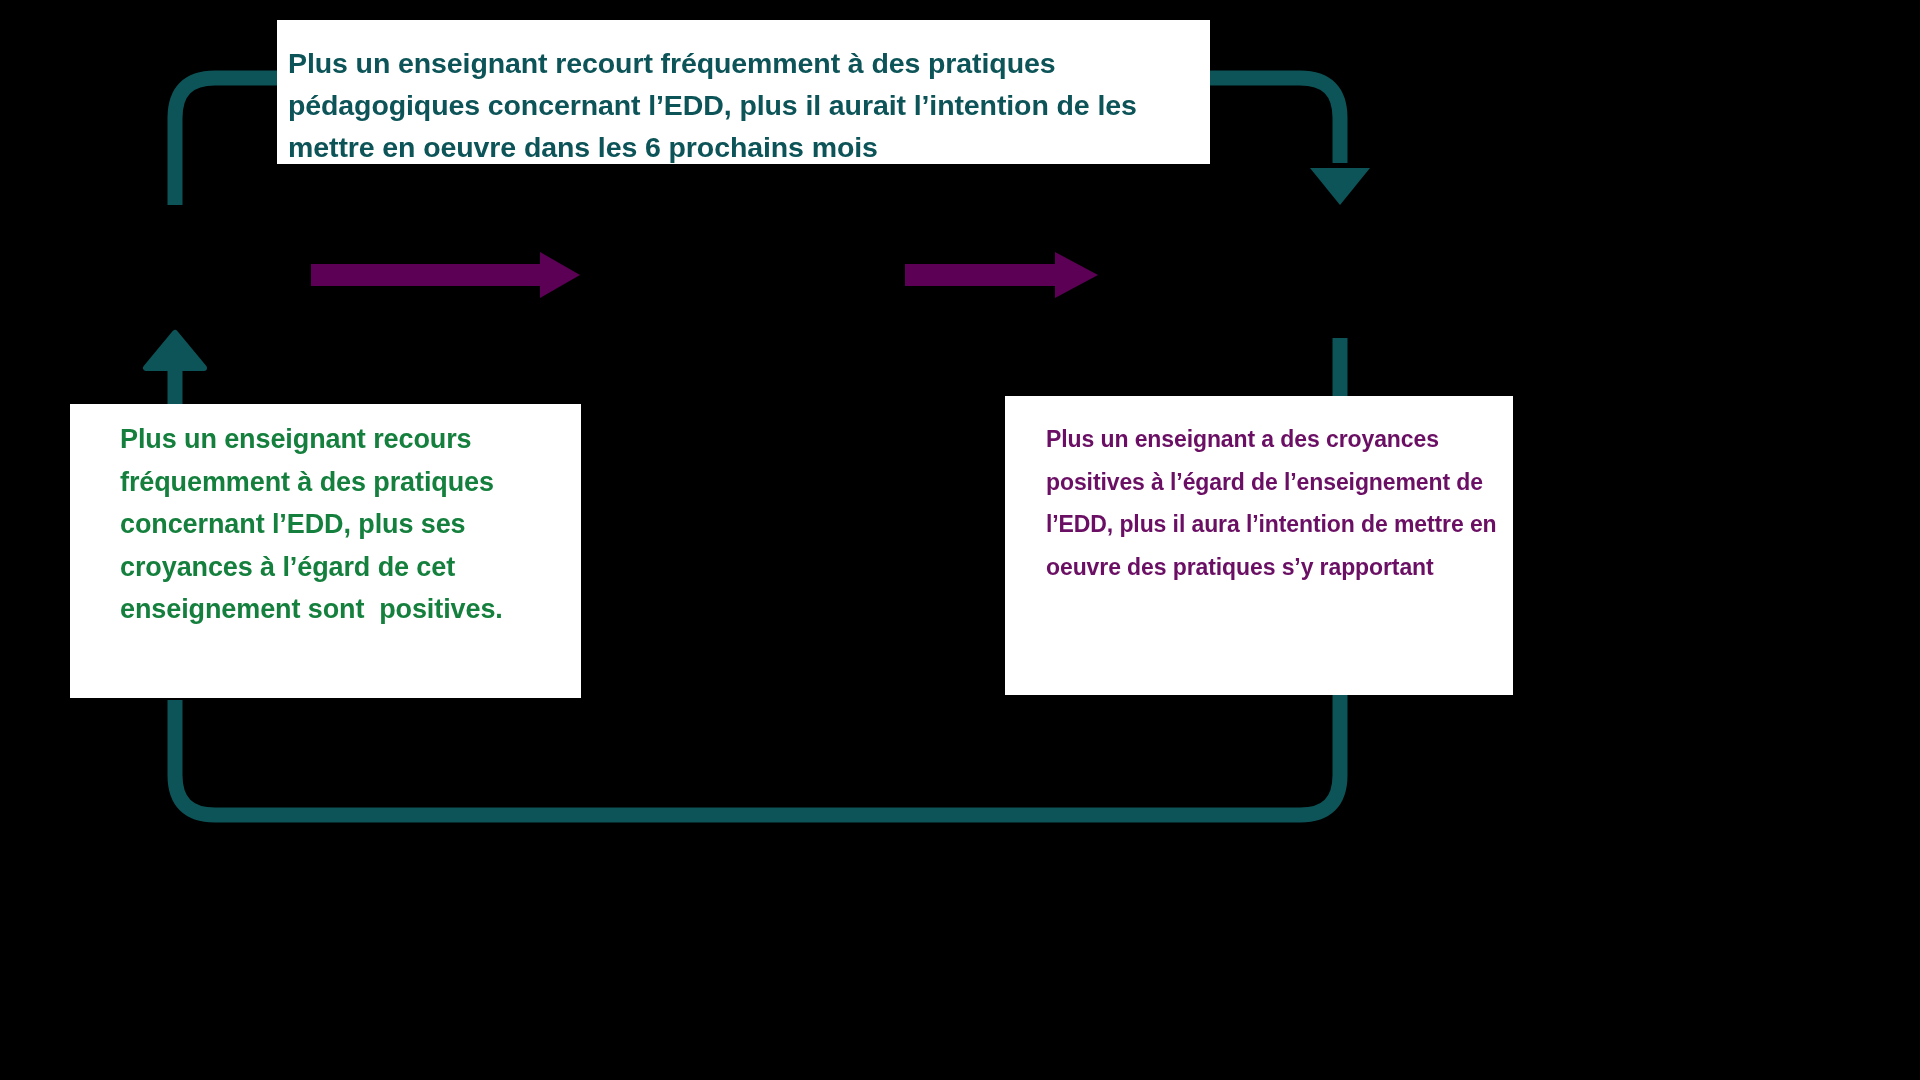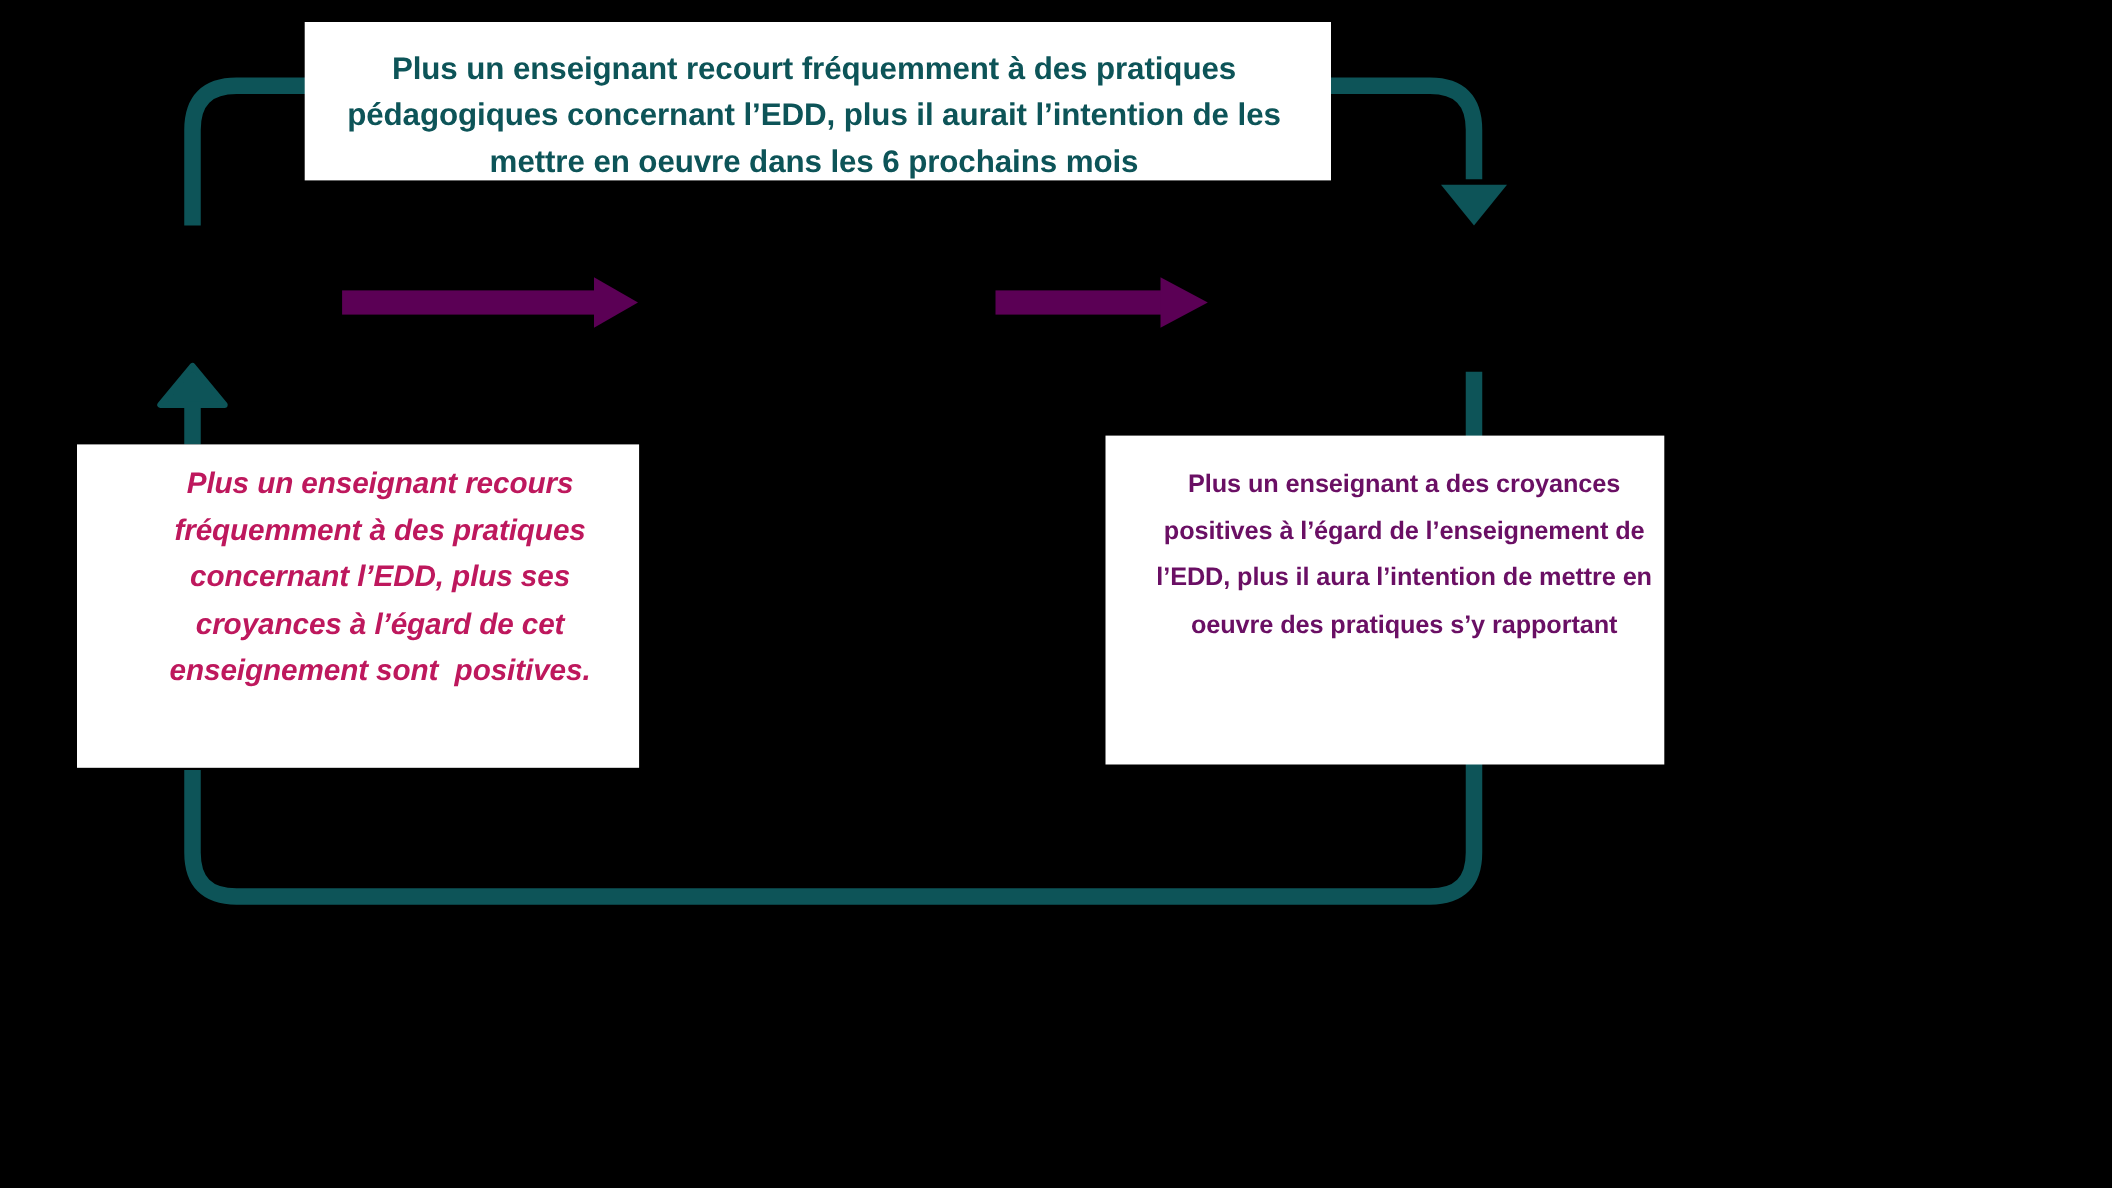--- a/index.html
+++ b/index.html
@@ -7,21 +7,20 @@
     padding: 0;
     background: #000000;
   }
   #stage {
     position: relative;
     width: 1920px;
     height: 900px;
     background: #000000;
     overflow: hidden;
     font-family: "Liberation Sans", sans-serif;
-    text-align: center;
   }
   #svg-layer {
     position: absolute;
     left: 0;
     top: 0;
     width: 1920px;
     height: 1080px;
   }
   .box {
     position: absolute;
@@ -49,25 +48,24 @@
   }
   
   #box-left {
     left: 70px;
     top: 404px;
     width: 511px;
     height: 294px;
     padding: 14px 10px 0 50px;
   }
   #box-left .box-text {
-    color: #be185d;
+    color: #15803d;
     font-size: 27px;
     line-height: 42.5px;
     letter-spacing: -0.1px;
-    font-style: italic;
   }
   
   #box-right {
     left: 1005px;
     top: 396px;
     width: 508px;
     height: 299px;
     padding: 22px 6px 0 41px;
   }
   #box-right .box-text {

